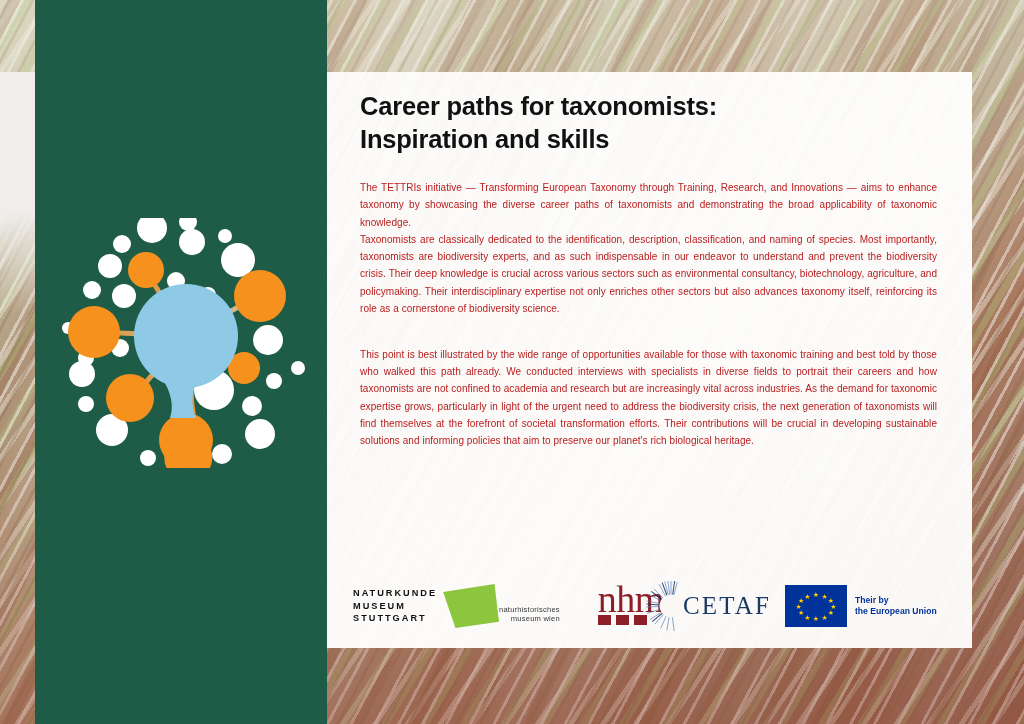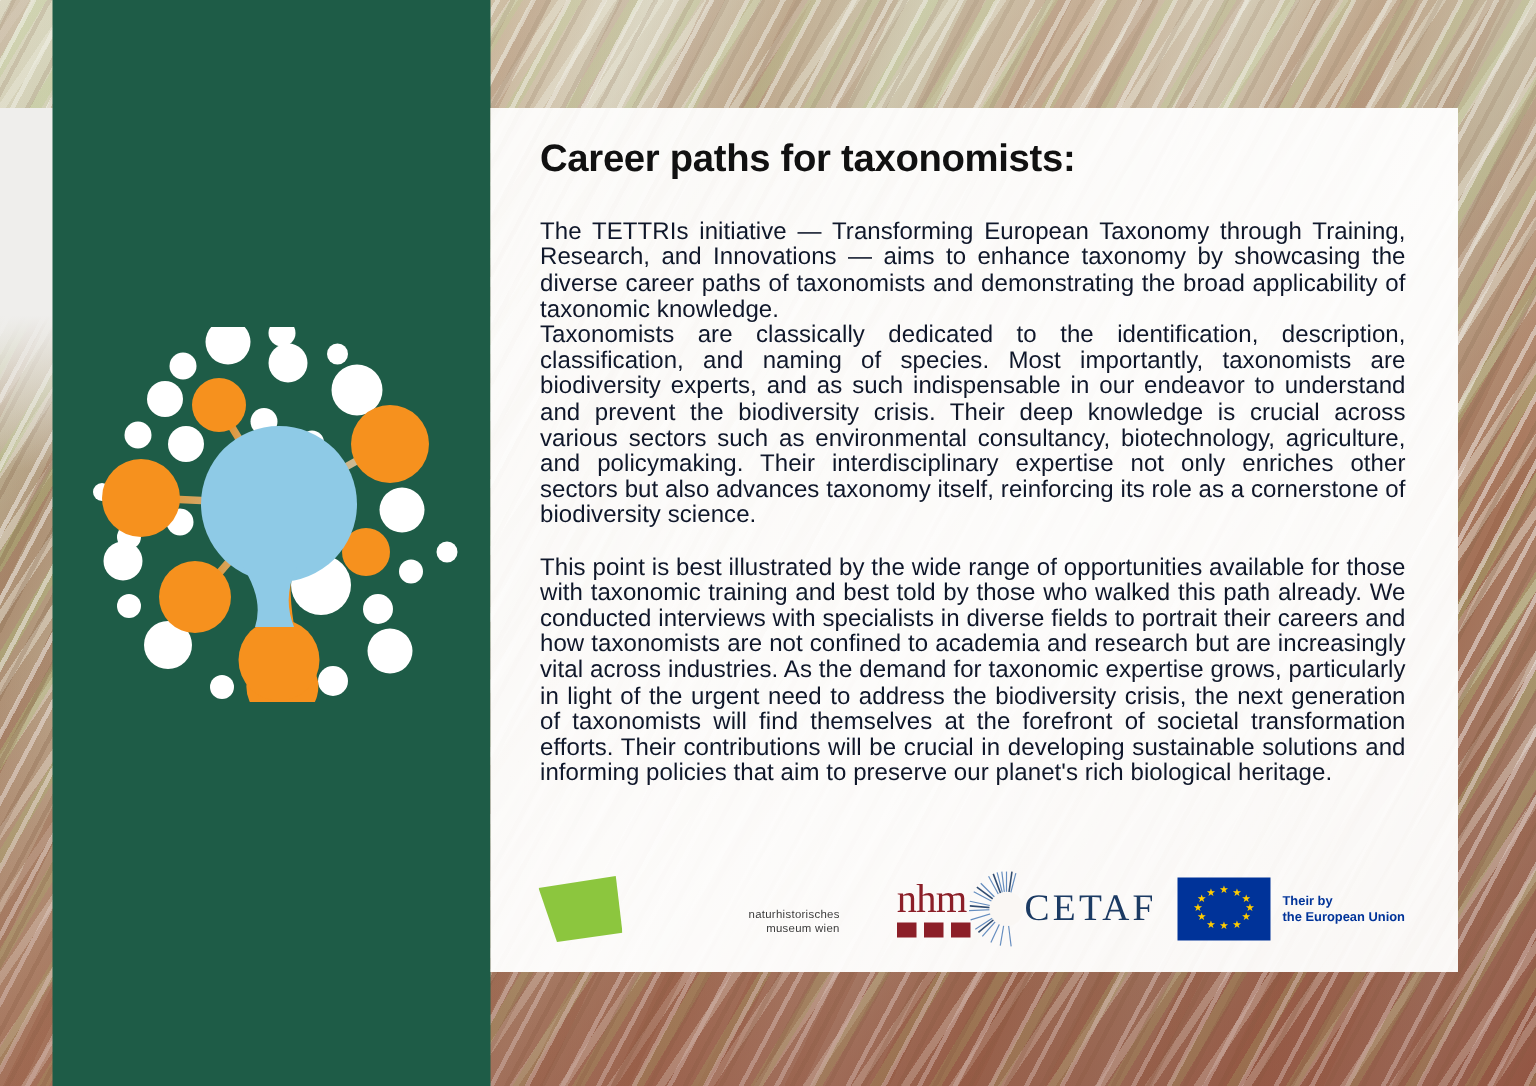--- a/index.html
+++ b/index.html
@@ -130,29 +130,29 @@
     line-height: 1.30;
     font-weight: bold;
     color: #111111;
     letter-spacing: -0.2px;
   }
   #doc-title .line2 { display: block; }
 
   .body-par {
     margin: 0;
     padding: 0;
-    font-size: 16px;
+    font-size: 10px;
     line-height: 17.2px;
-    color: #0f172a;
+    color: #b91c1c;
     text-align: justify;
     letter-spacing: 0.05px;
   }
   #par1 { margin-top: 23px; }
   #par2 { }
-  #par3 { margin-top: 17px; }
+  #par3 { margin-top: 29px; }
 
   
   #logo-row {
     position: absolute;
     left: 353px; top: 578px;
     width: 600px; height: 56px;
     display: flex;
     align-items: center;
   }
   .logo-slot { display: flex; align-items: center; }
@@ -180,21 +180,21 @@
     line-height: 9.6px;
     color: #3a3a3a;
     text-align: right;
     margin-right: 5px;
     margin-bottom: 2px;
     letter-spacing: 0.2px;
   }
   #logo-nhm .nhm-mark { position: relative; width: 62px; height: 40px; }
   #logo-nhm .nhm-letters {
     font-family: "Liberation Serif", serif;
-    font-size: 27px;
+    font-size: 38px;
     line-height: 26px;
     color: #8c1f28;
     letter-spacing: -0.5px;
   }
   #logo-nhm .nhm-squares { display: flex; gap: 5px; margin-top: 3px; }
   #logo-nhm .nhm-squares span { width: 13px; height: 10px; background: #8c1f28; display: block; }
 
   
   #logo-cetaf { width: 140px; position: relative; }
   #logo-cetaf .cetaf-fan { width: 52px; height: 52px; }
@@ -305,31 +305,37 @@
   </div>
 
 
   <div id="content-card">
     <div class="card-texture"></div>
     <div class="card-veil"></div>
 
     <div id="card-inner">
       <h1 id="doc-title">
         <span class="line1">Career paths for taxonomists:</span>
+        <span class="line2">Inspiration and skills</span>
       </h1>
 
       <p id="par1" class="body-par">The TETTRIs initiative — Transforming European Taxonomy through Training, Research, and Innovations — aims to enhance taxonomy by showcasing the diverse career paths of taxonomists and demonstrating the broad applicability of taxonomic knowledge.</p>
       <p id="par2" class="body-par">Taxonomists are classically dedicated to the identification, description, classification, and naming of species. Most importantly, taxonomists are biodiversity experts, and as such indispensable in our endeavor to understand and prevent the biodiversity crisis. Their deep knowledge is crucial across various sectors such as environmental consultancy, biotechnology, agriculture, and policymaking. Their interdisciplinary expertise not only enriches other sectors but also advances taxonomy itself, reinforcing its role as a cornerstone of biodiversity science.</p>
       <p id="par3" class="body-par">This point is best illustrated by the wide range of opportunities available for those with taxonomic training and best told by those who walked this path already. We conducted interviews with specialists in diverse fields to portrait their careers and how taxonomists are not confined to academia and research but are increasingly vital across industries. As the demand for taxonomic expertise grows, particularly in light of the urgent need to address the biodiversity crisis, the next generation of taxonomists will find themselves at the forefront of societal transformation efforts. Their contributions will be crucial in developing sustainable solutions and informing policies that aim to preserve our planet's rich biological heritage.</p>
     </div>
   </div>
 
   <div id="logo-row">
 
     <div id="logo-smns" class="logo-slot">
+      <div class="smns-text">
+        <div>NATURKUNDE</div>
+        <div>MUSEUM</div>
+        <div>STUTTGART</div>
+      </div>
       <div class="smns-shape"></div>
     </div>
 
     <div id="logo-nhm" class="logo-slot">
       <div class="nhm-words">
         <div>naturhistorisches</div>
         <div>museum wien</div>
       </div>
       <div class="nhm-mark">
         <div class="nhm-letters">nhm</div>

